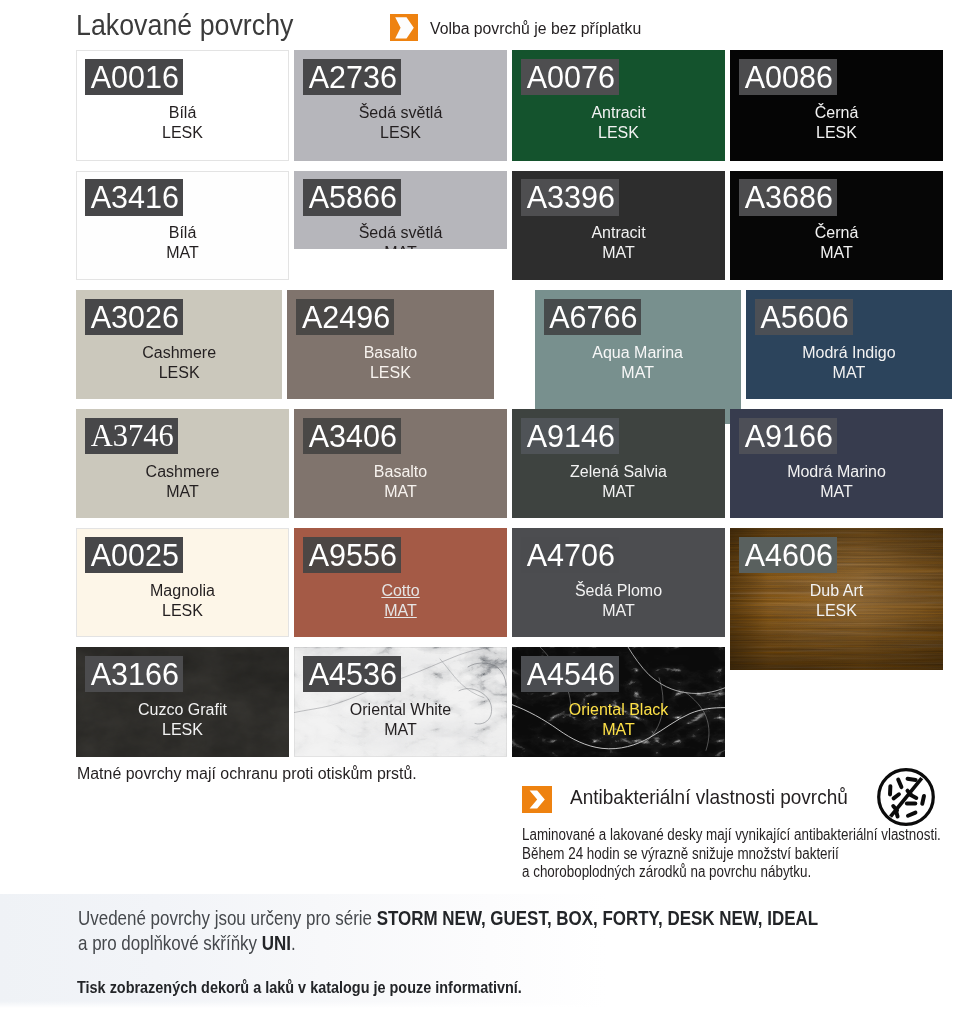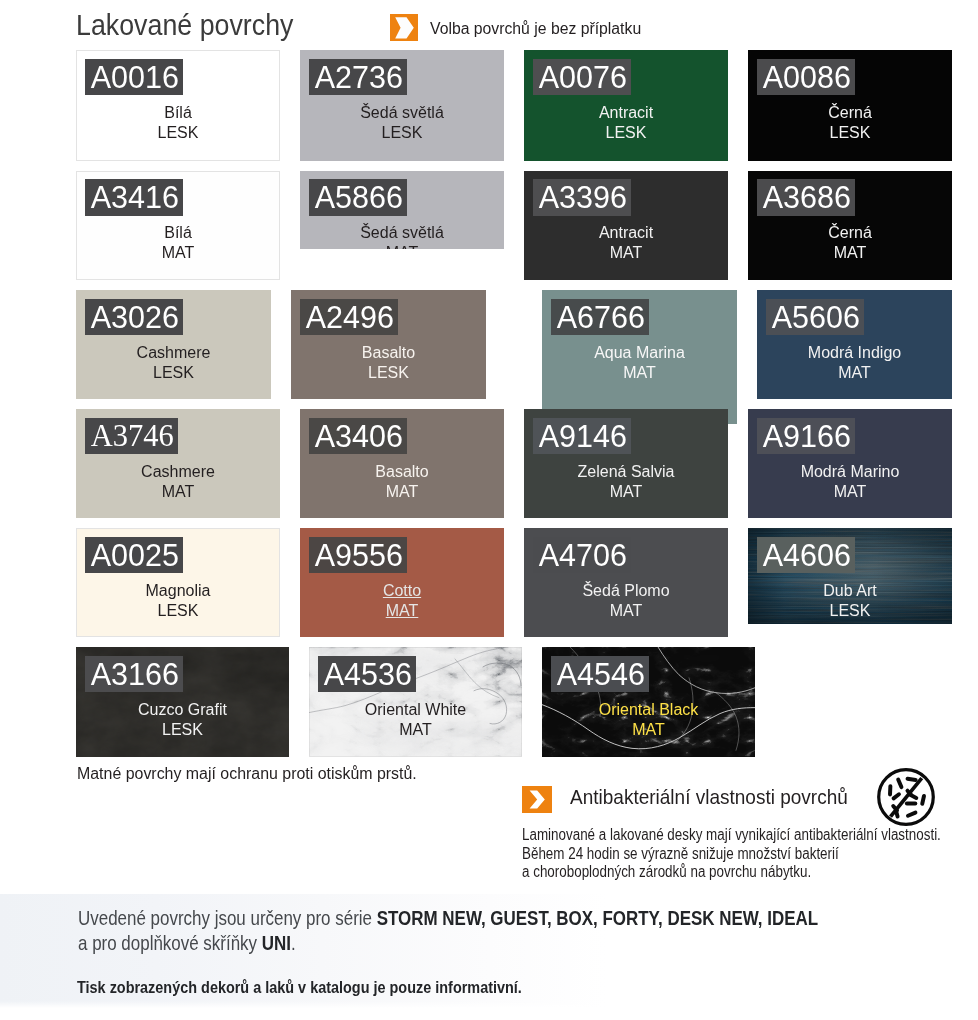--- a/index.html
+++ b/index.html
@@ -17,21 +17,21 @@
   
   .chev{display:block;background:#EE8210;}
   .chev svg{display:block;}
 
   .hdr-note{position:absolute;left:390px;top:14px;}
   .hdr-note .chev{position:absolute;left:0;top:0;width:28.4px;height:27.4px;}
   .hdr-note .txt{position:absolute;left:39.6px;top:4px;font-size:16px;color:#231f20;line-height:21px;white-space:nowrap;transform:scaleX(.985);transform-origin:0 0;}
 
   
   #grid{position:absolute;left:76px;top:50px;width:876px;}
-  .row{display:flex;gap:20px;margin-bottom:9.9px;}
+  .row{display:flex;gap:5px;margin-bottom:9.9px;}
   .card{position:relative;box-sizing:border-box;width:213px;overflow:hidden;}
   .card.bord{box-shadow:inset 0 0 0 1px #e3e3e3;}
   .code{position:absolute;left:9.2px;top:8.6px;height:36.6px;padding:0 4px 0 5.5px;
         display:flex;align-items:center;justify-content:center;
         font-size:30.5px;font-weight:300;letter-spacing:0;line-height:36px;white-space:nowrap;filter:opacity(.999);}
   .desc{position:absolute;left:0;right:0;top:52.6px;text-align:center;
         font-size:16px;line-height:20px;font-weight:400;}
   .desc .l2{display:block;}
 
   
@@ -160,21 +160,21 @@
           <div class="desc" style="color: rgb(35, 31, 32);"><span>Magnolia</span><span class="l2">LESK</span></div>
         </div>
         <div class="card" style="height: 109.1px; background: rgb(164, 90, 70);">
           <div class="code" style="background: rgb(76, 70, 68); color: rgb(255, 255, 255);">A9556</div>
           <div class="desc" style="color: #e5e5e5; text-decoration: underline;"><span>Cotto</span><span class="l2">MAT</span></div>
         </div>
         <div class="card" style="height: 109.1px; background: rgb(76, 77, 80);">
           <div class="code" style="background: rgb(75, 76, 79); color: rgb(255, 255, 255);">A4706</div>
           <div class="desc" style="color: rgb(242, 242, 242);"><span>Šedá Plomo</span><span class="l2">MAT</span></div>
         </div>
-        <div class="card" style="height: 96px; background: #0c4a6e;">
+        <div class="card" style="height: 142px; background: #a16207;">
           <div class="tex tex-wood">
             <svg class="veins" viewBox="0 0 213 110" preserveAspectRatio="none">
               <defs>
                 <filter id="wdG" x="0" y="0" width="100%" height="100%" color-interpolation-filters="sRGB">
                   <feTurbulence type="fractalNoise" baseFrequency="0.008 0.85" numOctaves="5" seed="41" result="n"></feTurbulence>
                   <feColorMatrix in="n" type="luminanceToAlpha" result="g"></feColorMatrix>
                   <feComponentTransfer in="g" result="t">
                     <feFuncA type="table" tableValues="0 0.18 0.42 0.62 0.86 1"></feFuncA>
                   </feComponentTransfer>
                   <feFlood flood-color="#241a14" result="f"></feFlood>

